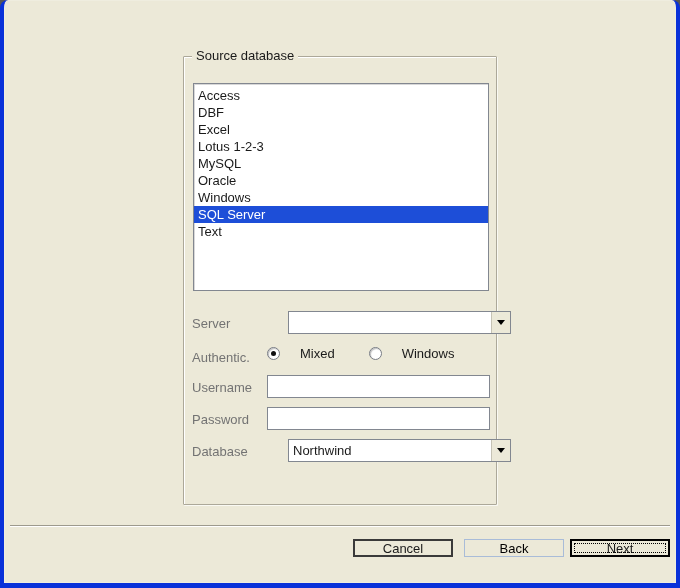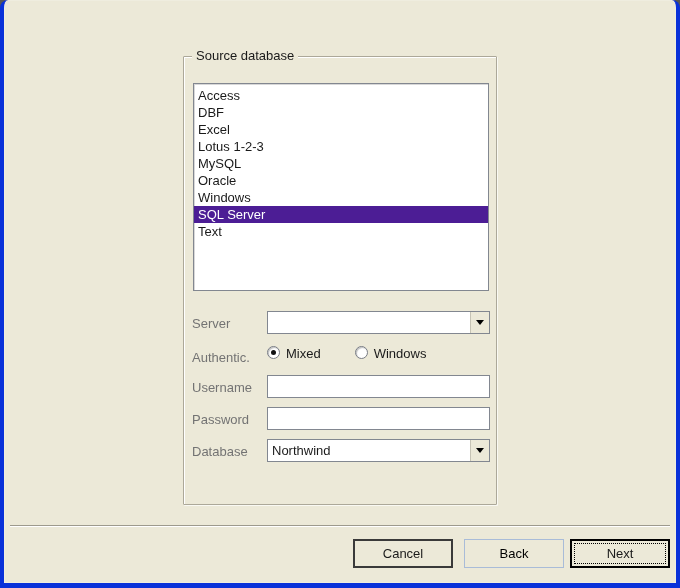--- a/index.html
+++ b/index.html
@@ -61,61 +61,61 @@
   .listbox {
     position:absolute; left:9px; top:26px; width:296px; height:208px;
     background:#fff; border:1px solid #828790;
     box-shadow:inset 1px 1px 0 #d8d8d8;
     overflow:hidden; padding-top:3px;
   }
   .list-item {
     height:17px; line-height:17px; padding-left:4px; font-size:13px;
     white-space:nowrap; cursor:default;
   }
-  .list-item.selected { background:#4c1d95; color:#fff; }
+  .list-item.selected { background:#1d4ed8; color:#fff; }
   
   .row-label { position:absolute; left:8px; font-size:13px; color:#737373; }
   .field {
     position:absolute; left:83px; width:223px; height:23px;
     background:#fff; border:1px solid #828790;
   }
   input.field {
     font-family:"Liberation Sans","DejaVu Sans",sans-serif; font-size:13px;
     padding:0 4px; outline:none;
   }
-  .combo { display:flex; align-items:stretch; }
+  .combo { display:flex; align-items:stretch;margin-left:21px; }
   .combo-value { flex:1 1 auto; line-height:21px; padding-left:4px; font-size:13px; overflow:hidden; }
   .combo-btn {
     flex:0 0 19px; background:#ECE9D8; border-left:1px solid #C6C3B5;
     display:flex; align-items:center; justify-content:center; cursor:default;
   }
   .arrow-down {
     width:0; height:0; border-left:4px solid transparent;
     border-right:4px solid transparent; border-top:5px solid #000;
   }
   .radio-group { position:absolute; left:83px; display:flex; gap:34px; }
-  .radio-opt { display:flex; gap:6px; cursor:default; }
+  .radio-opt { display:flex; align-items:center; gap:20px; cursor:default; }
   .radio-circle {
     width:13px; height:13px; border-radius:50%; background:#fff;
     border:1px solid #787C84;
     box-shadow:inset 1px 1px 1px rgba(0,0,0,.25);
     position:relative;
   }
   .radio-circle.checked::after {
     content:""; position:absolute; left:3px; top:3px; width:5px; height:5px;
     border-radius:50%; background:#111;
   }
   .radio-label { font-size:13px; }
   
   .separator {
     position:absolute; left:6px; right:6px; top:494px; height:2px;
     border-top:1px solid #9D9A8D; border-bottom:1px solid #fff;
   }
   .btn {
-    position:absolute; top:508px; width:100px; height:29px;
+    position:absolute; top:508px; width:100px; height:18px;
     background:#ECE9D8; font-family:"Liberation Sans","DejaVu Sans",sans-serif;
     font-size:13px; color:#1a1a1a; cursor:default;
   }
   .btn-cancel { left:349px; border:2px solid #3a3a3a; }
   .btn-back   { left:460px; border:1px solid #A9BCD8; color:#000000; }
   .btn-next   { left:566px; border:2px solid #000; outline:1px dotted #000; outline-offset:-5px; }
 </style>
 </head>
 <body>
 

